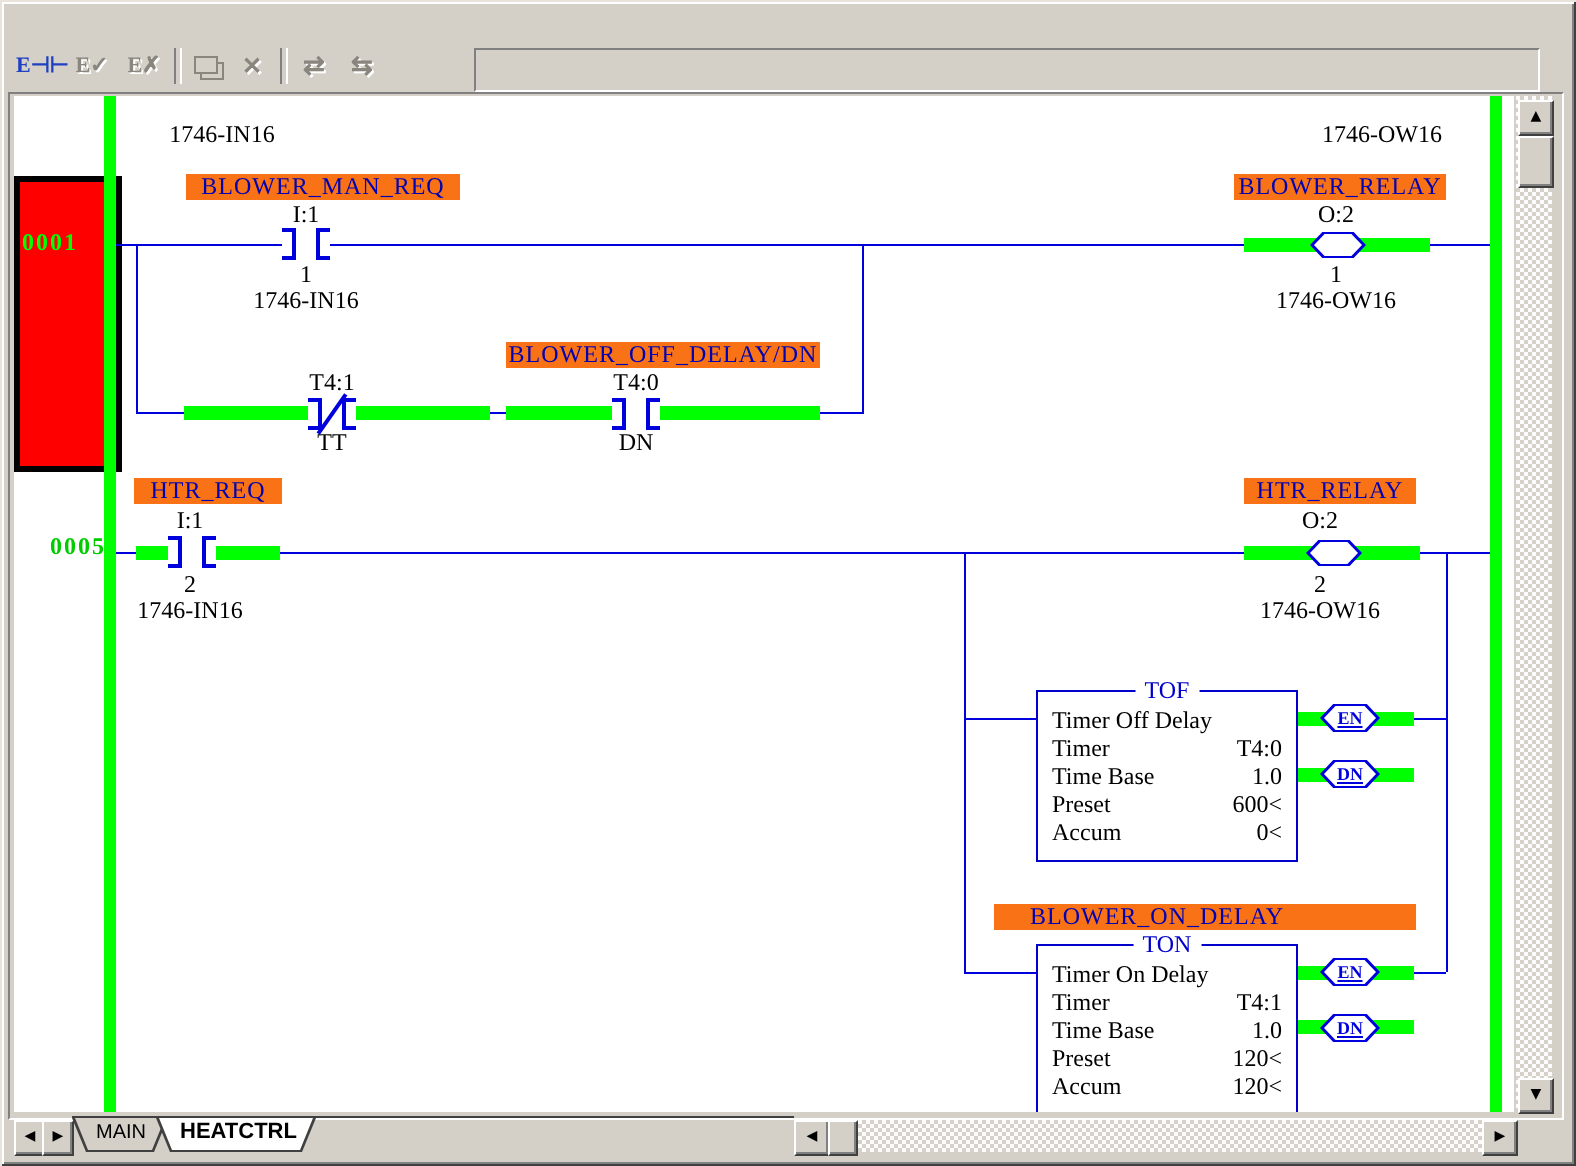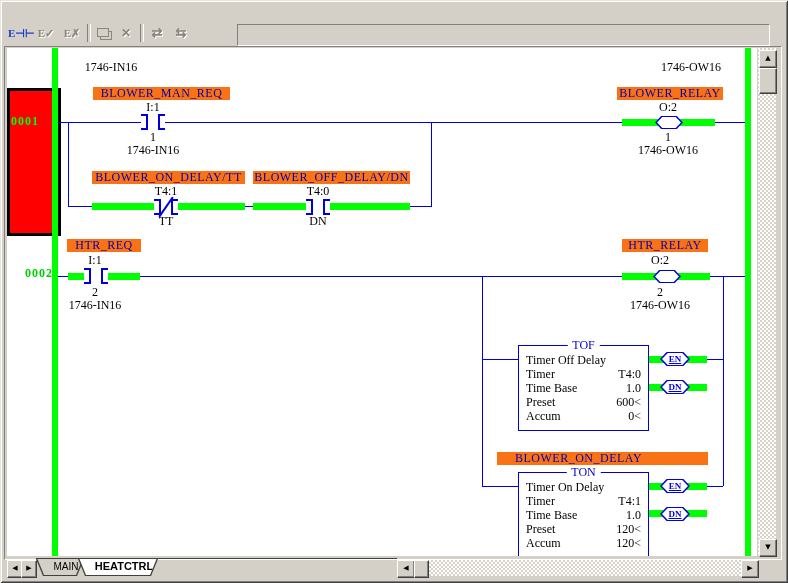--- a/index.html
+++ b/index.html
@@ -63,21 +63,21 @@
                      linear-gradient(45deg,#d6d2ca 25%,transparent 25%,transparent 75%,#d6d2ca 75%);
     background-size:4px 4px; background-position:0 0,2px 2px; }
   .sb-el { position:absolute; background:#d4d0c8; border:1px solid; border-color:#fff #404040 #404040 #fff;
            box-shadow:inset -1px -1px 0 #808080; text-align:center; color:#000;
            font:7px/14px "DejaVu Sans", sans-serif; }
   
   #tabline { position:absolute; left:36px; top:558px; width:361px; height:1px; background:#404040; }
   .tab { position:absolute; top:559px; height:17px; }
   .tab .edge { position:absolute; inset:0; clip-path:polygon(0 0,100% 0,calc(100% - 7px) 100%,7px 100%); background:#404040; }
   .tab .face { position:absolute; inset:0; clip-path:polygon(1.5px 0,calc(100% - 1.5px) 0,calc(100% - 8px) calc(100% - 1px),8px calc(100% - 1px));
-               background:#d4d0c8; text-align:center; font:10px/15px "Liberation Sans", sans-serif; color:#000;padding-left:12px; }
+               background:#d4d0c8; font:10px/15px "Liberation Sans", sans-serif; color:#000;padding-left:12px; }
   .tab.active .face { background:#fff; font:bold 11px/15px "Liberation Sans", sans-serif; }
 </style>
 </head>
 <body>
 
 <div id="win">
 
 
   <div class="tbtn en" style="left:8px">E⊣⊢</div>
   <div class="tbtn" style="left:34px">E✓</div>
@@ -90,21 +90,21 @@
   <div class="tsep" style="left:140px"></div>
   <div class="tbtn" style="left:145px;font-size:13px">⇄</div>
   <div class="tbtn" style="left:169px;font-size:13px">⇆</div>
   <div id="toolpanel"></div>
 
   <div id="lframe"></div>
   <div id="canvas">
 
     <div id="rbox"></div>
     <div class="rnum" style="left:4px;top:67px;color:#00ff00">0001</div>
-    <div class="rnum" style="left:18px;top:219px;color:#00cc00">0002</div>
+    <div class="rnum" style="left:18px;top:219px;color:#00cc00">0005</div>
 
     <div class="wh" style="left:48px;top:74px;width:690px"></div>
     <div class="wv" style="left:61px;top:74px;height:85px"></div>
     <div class="wv" style="left:424px;top:74px;height:85px"></div>
     <div class="wh" style="left:61px;top:158px;width:363px"></div>
 
     <div class="wh" style="left:48px;top:228px;width:690px"></div>
     <div class="wv" style="left:475px;top:228px;height:210px"></div>
     <div class="wv" style="left:716px;top:228px;height:210px"></div>
     <div class="wh" style="left:475px;top:311px;width:36px"></div>
@@ -139,21 +139,20 @@
 
     <div class="sym" style="left:610px;top:39px;width:106px">BLOWER_RELAY</div>
     <div class="t" style="left:611px;top:52px">O:2</div>
     <div class="coil" style="left:648px;top:68px">
       <div class="hex-o"></div>
         <div class="hex-i"></div>
     </div>
     <div class="t" style="left:611px;top:82px">1</div>
     <div class="t" style="left:611px;top:95px">1746-OW16</div>
 
-    <div class="sym" style="left:85px;top:123px;width:153px">BLOWER_ON_DELAY/TT</div>
     <div class="t" style="left:109px;top:136px">T4:1</div>
     <div class="contact" style="left:147px;top:150px">
       <div class="cb l"></div>
       <div class="cb r"></div>
       <div class="nc"></div>
     </div>
     <div class="t" style="left:109px;top:166px">TT</div>
 
     <div class="sym" style="left:246px;top:123px;width:157px">BLOWER_OFF_DELAY/DN</div>
     <div class="t" style="left:261px;top:136px">T4:0</div>

